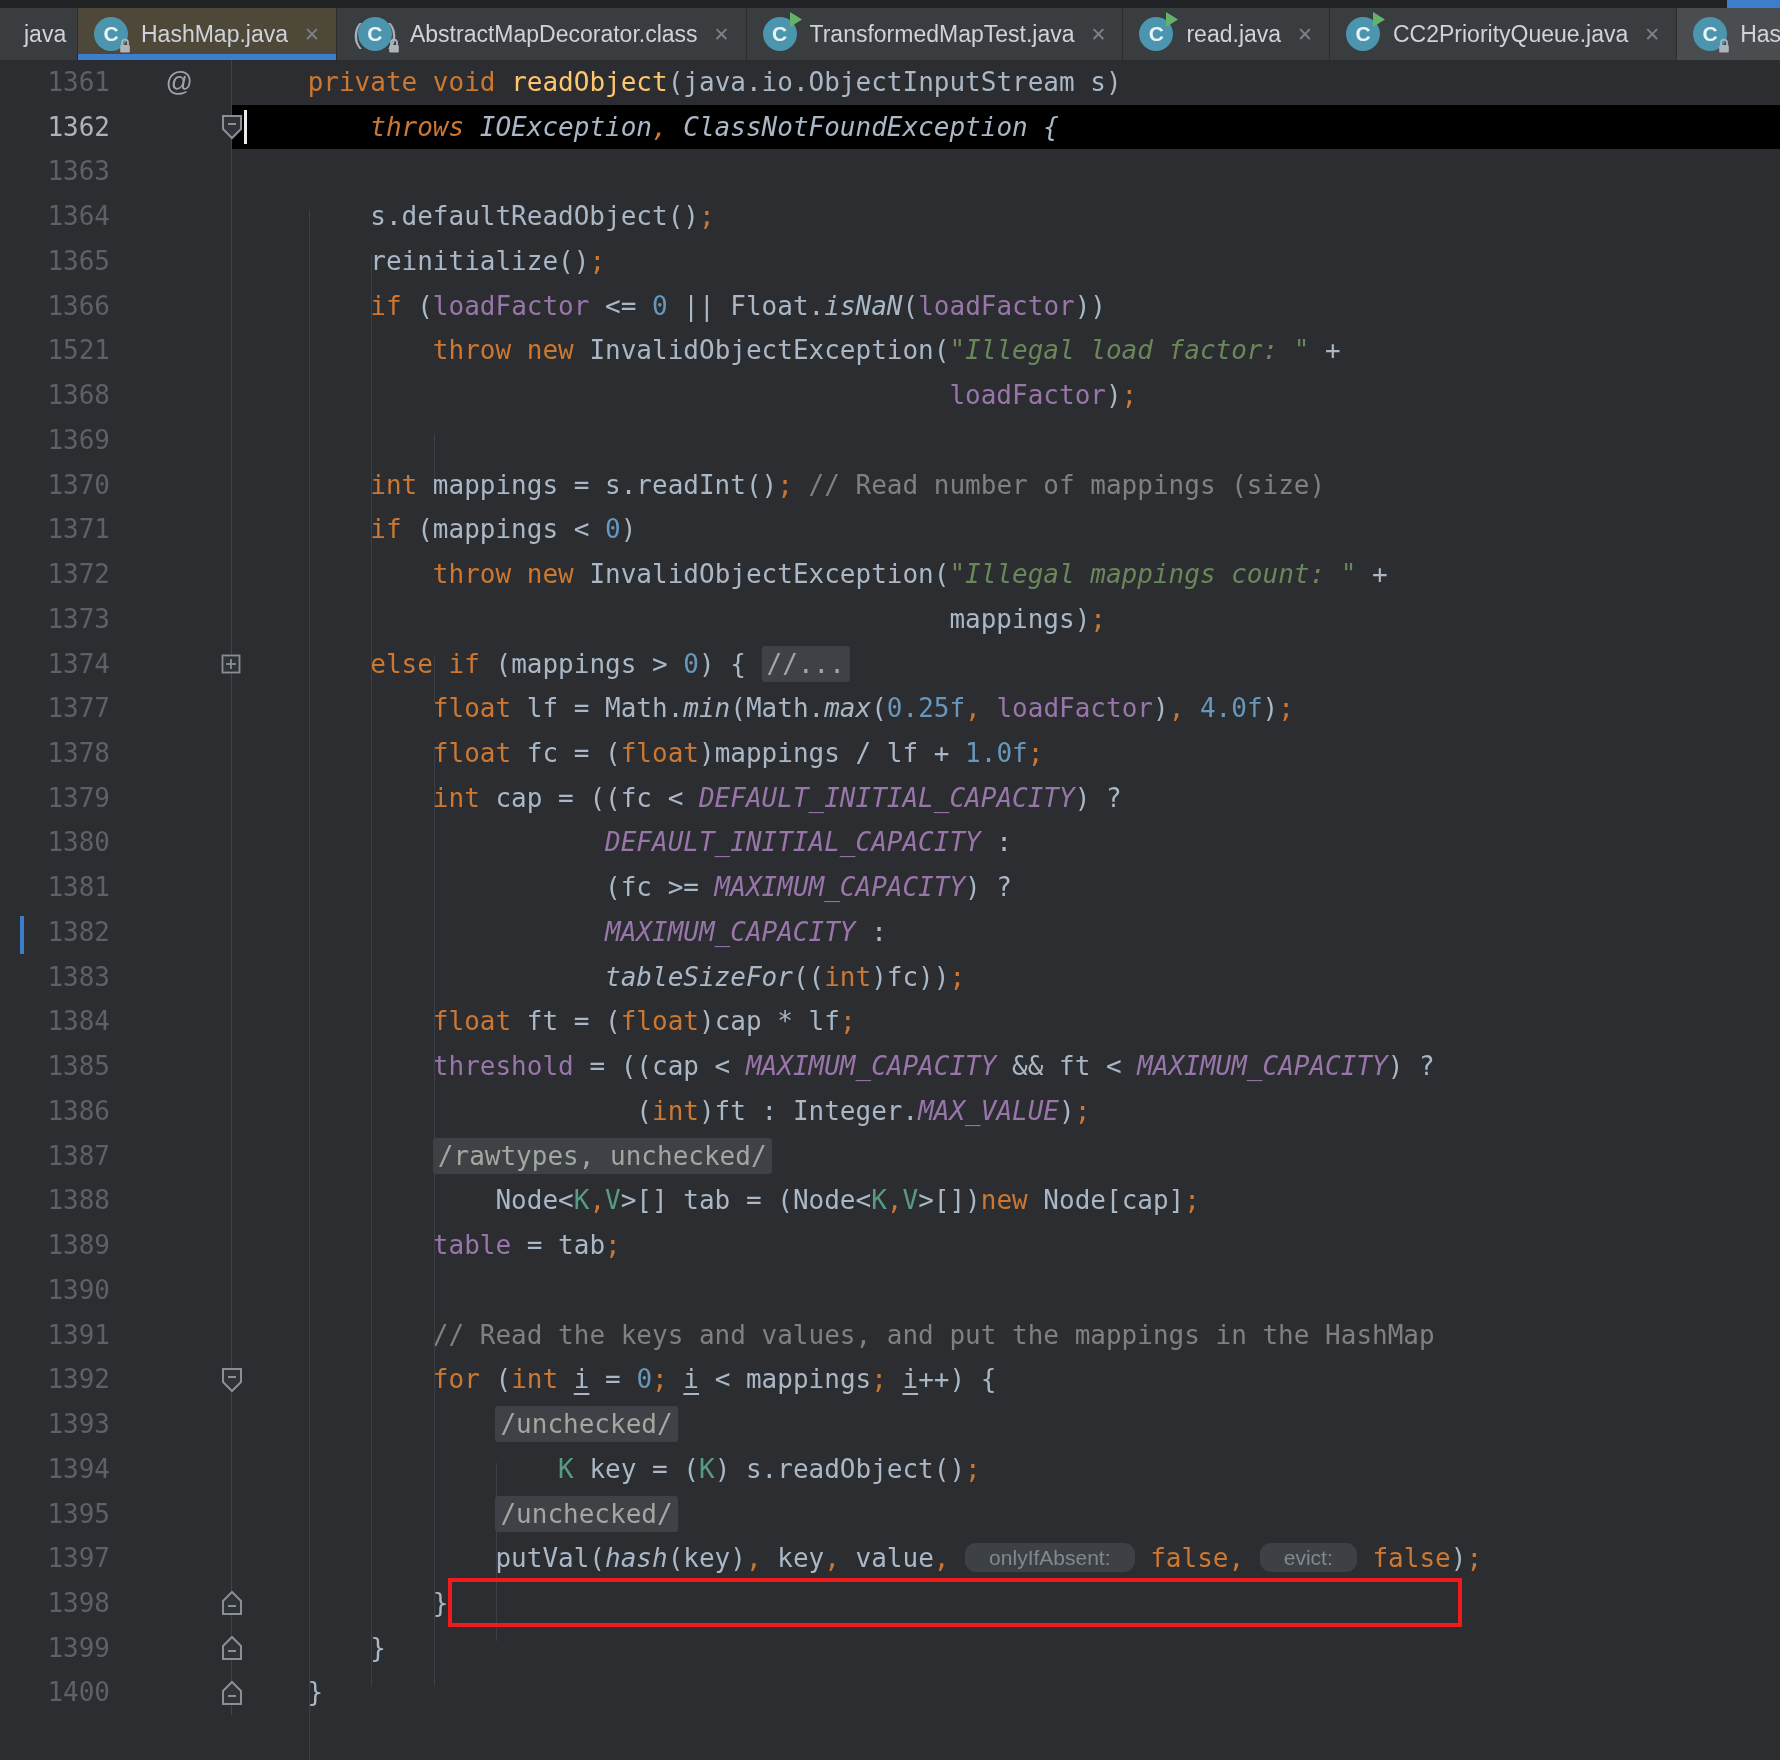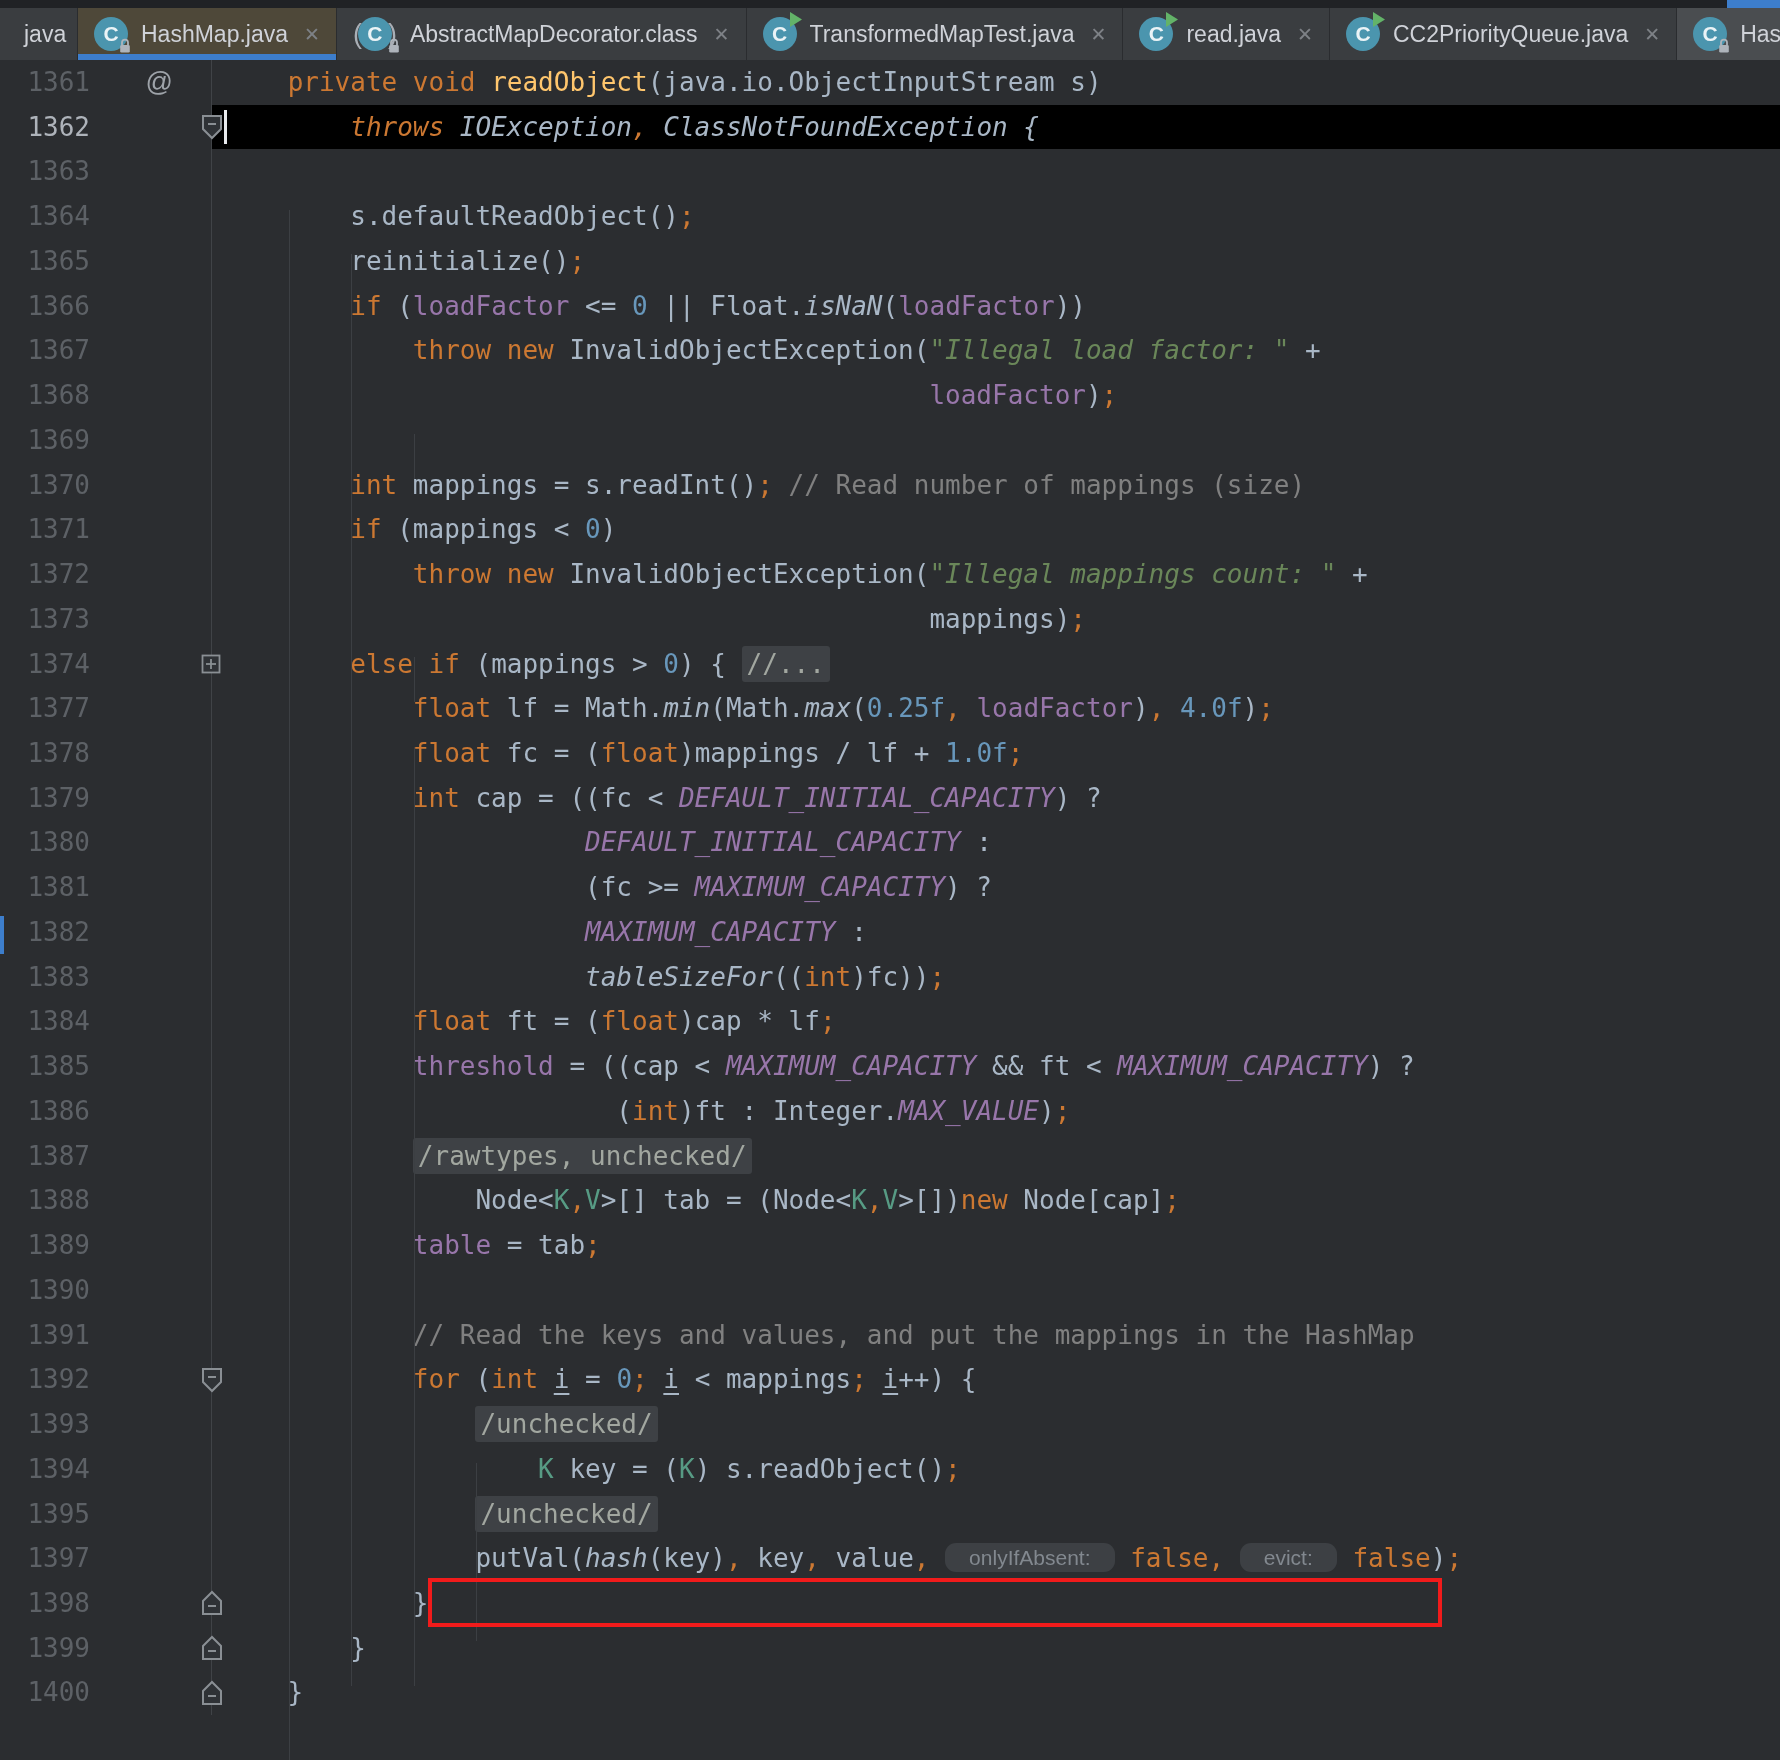--- a/index.html
+++ b/index.html
@@ -24,21 +24,21 @@
   .tclose{color:#7D8186;font-size:19px;margin-left:12px;}
   .cicon-wrap{position:relative;display:inline-flex;align-items:center;margin-right:9px;}
   .cicon{width:34px;height:34px;border-radius:50%;background:var(--icon_teal);color:#EAF3F6;
          font-weight:700;font-size:21px;display:inline-flex;align-items:center;justify-content:center;}
   .paren{color:#A9AFB6;font-size:27px;}
   .paren.l{margin-right:-4px;} .paren.r{margin-left:-4px;}
   .lock{position:absolute;right:-4px;bottom:-3px;}
   .runtri{position:absolute;right:-6px;top:-5px;color:var(--run_green);}
 
   
-  #editor{position:relative;height:1264px;background:var(--editor_bg);}
+  #editor{position:relative;height:1264px;background:var(--editor_bg);margin-left:20px;}
   .row{display:flex;height:44.737px;position:relative;}
   .ln{width:90px;text-align:right;color:#5D6166;
       font:26px/44.737px "DejaVu Sans Mono",monospace;flex:none;}
   .row.cur .ln{color:#AEB3BA;}
   .gut{width:122px;flex:none;position:relative;border-right:1px solid #404347;}
   .code{margin:0;padding:0 0 0 13px;font:26px/44.737px "DejaVu Sans Mono",monospace;
         white-space:pre;flex:1;color:#A9B7C6;}
   .row.cur .code{background:#000000;font-style:italic;}
   .caret{position:absolute;left:224px;top:5px;width:3px;height:34px;background:#E8EAED;z-index:5;}
 
@@ -187,21 +187,21 @@
         <span class="ln">1365</span>
         <span class="gut"></span>
         <pre class="code"><span class="tk-d">        reinitialize()</span><span class="tk-p">;</span></pre>
       </div>
       <div class="row">
         <span class="ln">1366</span>
         <span class="gut"></span>
         <pre class="code"><span class="tk-d">        </span><span class="tk-k">if</span><span class="tk-d"> (</span><span class="tk-f">loadFactor</span><span class="tk-d"> &lt;= </span><span class="tk-n">0</span><span class="tk-d"> || Float.</span><span class="tk-im">isNaN</span><span class="tk-d">(</span><span class="tk-f">loadFactor</span><span class="tk-d">))</span></pre>
       </div>
       <div class="row">
-        <span class="ln">1367</span>
+        <span class="ln">1521</span>
         <span class="gut"></span>
         <pre class="code"><span class="tk-d">            </span><span class="tk-k">throw</span><span class="tk-d"> </span><span class="tk-k">new</span><span class="tk-d"> InvalidObjectException(</span><span class="tk-s">"Illegal load factor: "</span><span class="tk-d"> +</span></pre>
       </div>
       <div class="row">
         <span class="ln">1368</span>
         <span class="gut"></span>
         <pre class="code"><span class="tk-d">                                             </span><span class="tk-f">loadFactor</span><span class="tk-d">)</span><span class="tk-p">;</span></pre>
       </div>
       <div class="row">
         <span class="ln">1369</span>

